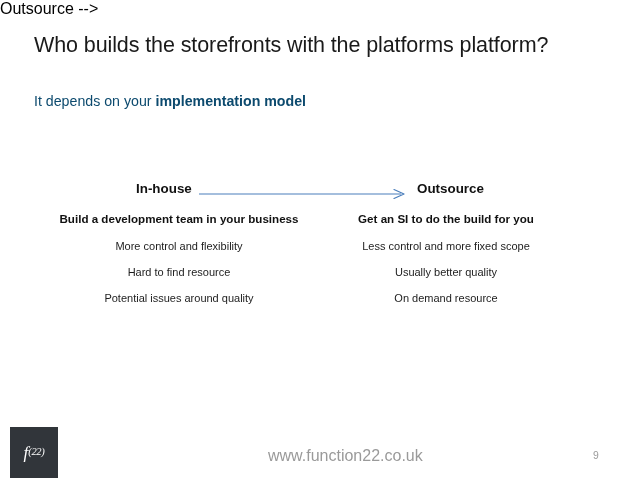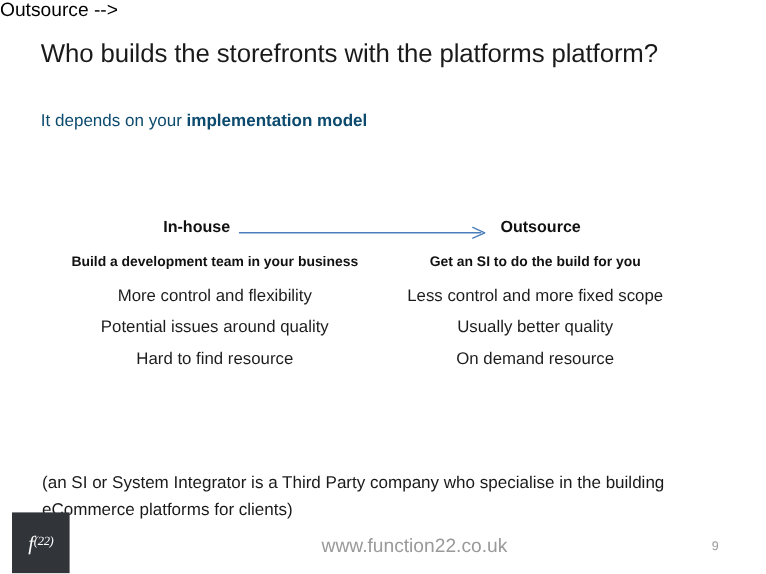--- a/index.html
+++ b/index.html
@@ -88,21 +88,21 @@
   .col.right { left: 296px; }
 
   .col-heading {
     font-size: 11.6px;
     font-weight: 700;
     color: #111111;
     line-height: 15px;
     white-space: nowrap;
   }
   .col-item {
-    font-size: 14px;
+    font-size: 11px;
     font-weight: 400;
     color: #1d1d1d;
     line-height: 14px;
     white-space: nowrap;
   }
   .col-item.i1 { margin-top: 13px; }
   .col-item.i2 { margin-top: 12px; }
   .col-item.i3 { margin-top: 12px; }
 
   
@@ -192,34 +192,33 @@
       <polyline points="195,1.5 205,6 195,10.5" fill="none" stroke="#4a7ebb" stroke-width="1.2" stroke-linecap="round" stroke-linejoin="round"></polyline>
     </svg>
 
     <div class="spectrum-label right">Outsource</div>
   </div>
 
   
   <div class="col left">
     <div class="col-heading">Build a development team in your business</div>
     <div class="col-item i1">More control and flexibility</div>
+    <div class="col-item i3">Hard to find resource</div>
     <div class="col-item i2">Potential issues around quality</div>
-    <div class="col-item i3">Hard to find resource</div>
   </div>
 
   
   <div class="col right">
     <div class="col-heading">Get an SI to do the build for you</div>
     <div class="col-item i1">Less control and more fixed scope</div>
     <div class="col-item i2">Usually better quality</div>
     <div class="col-item i3">On demand resource</div>
   </div>
 
   
-  <div class="footnote">(an SI or System Integrator is a Third Party company who specialise in the building eCommerce platforms for clients)</div>
 
   
   <div class="logo">
     <div class="logo-mark">
       <span>f</span>
         <span class="paren">(22)</span>
     </div>
   </div>
 
   

